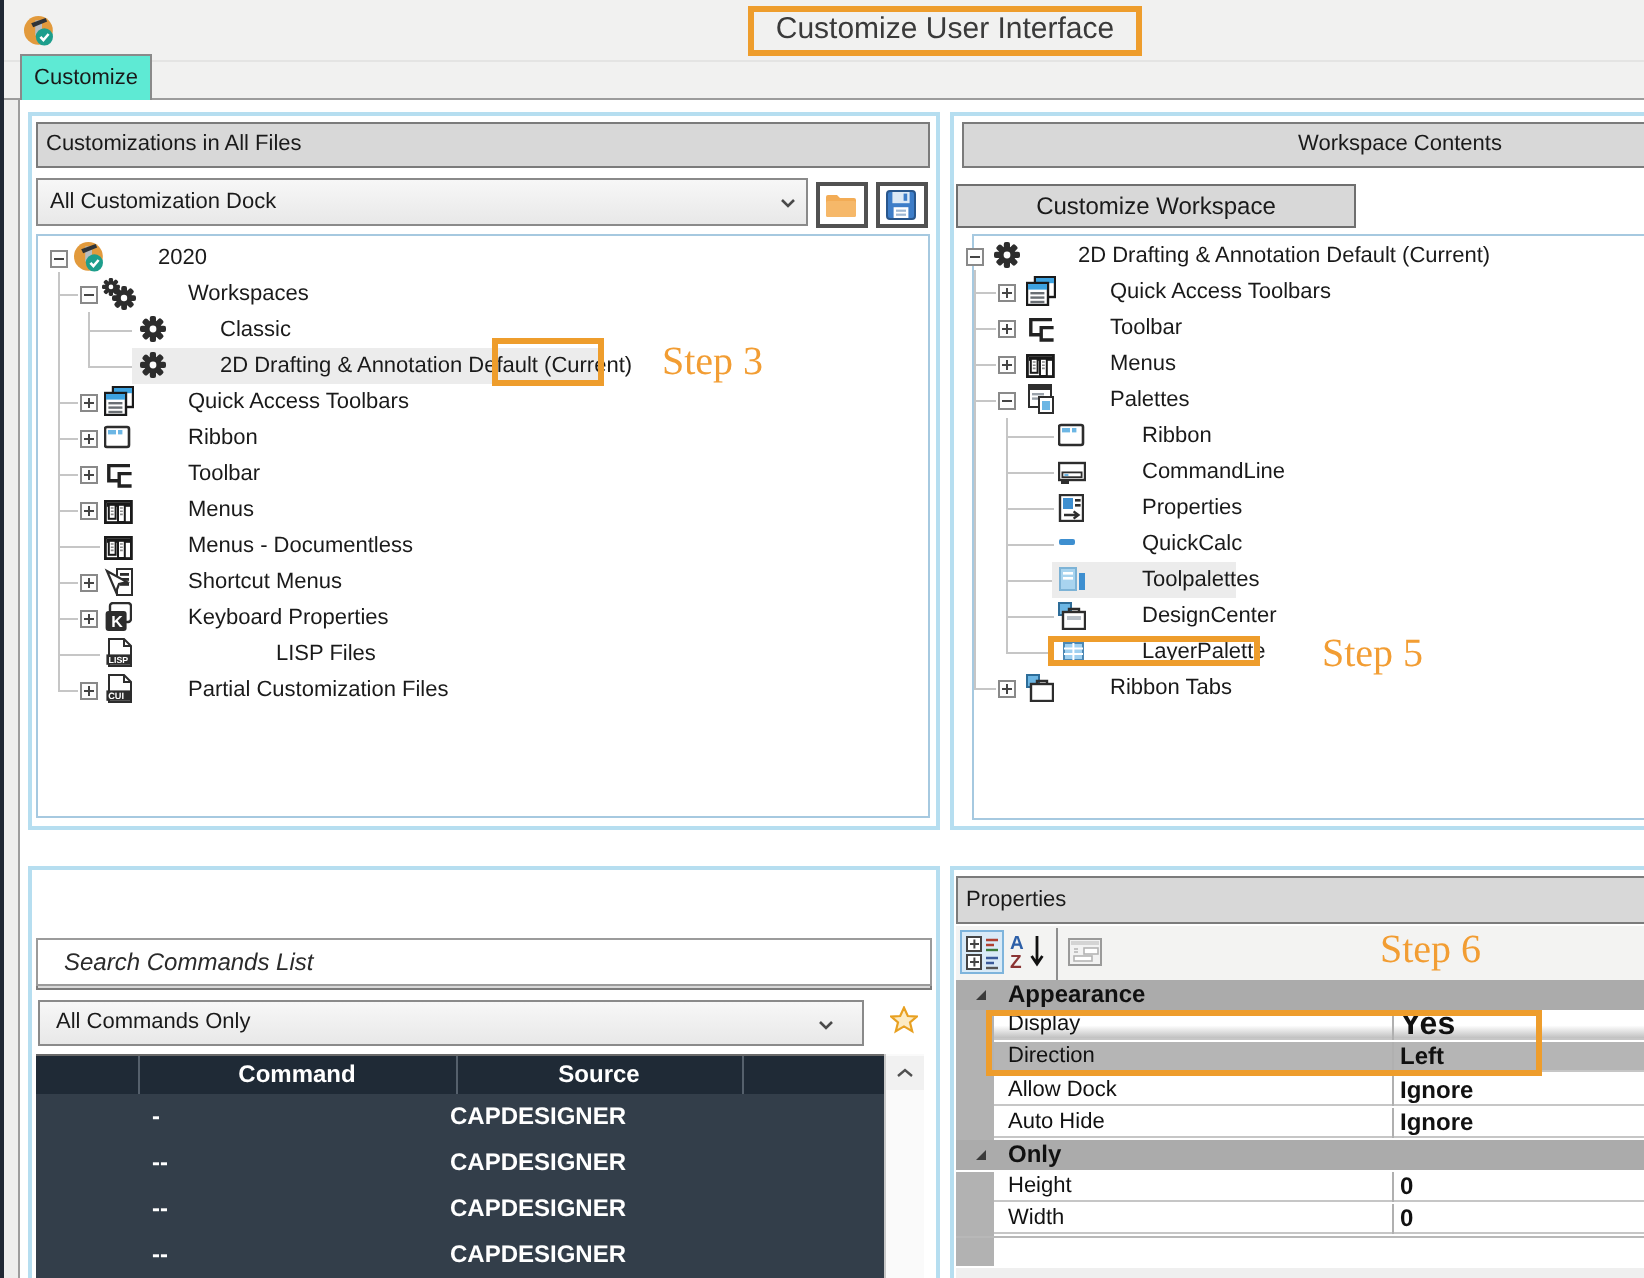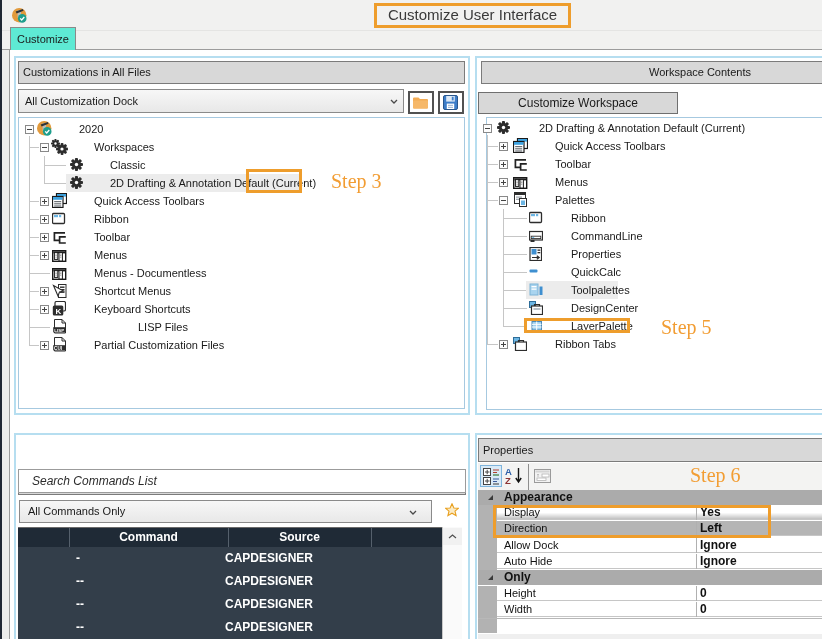--- a/index.html
+++ b/index.html
@@ -200,21 +200,21 @@
 <svg style="position:absolute;left:40px;top:304.5px;" width="9" height="9" viewBox="0 0 9 9">
     <rect x="0.5" y="0.5" width="8" height="8" fill="#fdfdfd" stroke="#898989" stroke-width="1"></rect>
     <path d="M2 4.5 H7" stroke="#444" stroke-width="1"></path>
     <path d="M4.5 2 V7" stroke="#444" stroke-width="1"></path>
   </svg>
 <svg style="position:absolute;left:52px;top:301px;" width="14" height="15" viewBox="0 0 14 15">
     <rect x="3" y="0.5" width="10.5" height="9.5" rx="1.5" fill="#fff" stroke="#2d2d2d" stroke-width="1.2"></rect>
     <rect x="0.8" y="4.5" width="10.5" height="10" rx="1.5" fill="#2d2d2d"></rect>
     <text x="3.6" y="12.6" font-family="Liberation Sans" font-size="8" font-weight="bold" fill="#fff">K</text>
   </svg>
-<div class="trow" style="left:72px;top:300px;">Keyboard Shortcuts</div>
+<div class="trow" style="left:72px;top:300px;">Keyboard Properties</div>
 <svg style="position:absolute;left:52px;top:319px;" width="14" height="15" viewBox="0 0 14 15">
     <path d="M2.5 0.5 H10 L13.5 4 V14 H2.5 Z" fill="#fff" stroke="#2d2d2d" stroke-width="1"></path>
     <path d="M10 0.5 V4 H13.5" fill="none" stroke="#2d2d2d" stroke-width="1"></path>
     <rect x="1.2" y="8.2" width="12" height="5.2" fill="#2d2d2d"></rect>
     <text x="2.3" y="12.5" font-family="Liberation Sans" font-size="4.4" font-weight="bold" fill="#fff">LISP</text>
   </svg>
 <div class="trow" style="left:72px;top:318px;padding-left:44px;">LISP Files</div>
 <svg style="position:absolute;left:40px;top:340.5px;" width="9" height="9" viewBox="0 0 9 9">
     <rect x="0.5" y="0.5" width="8" height="8" fill="#fdfdfd" stroke="#898989" stroke-width="1"></rect>
     <path d="M2 4.5 H7" stroke="#444" stroke-width="1"></path>
@@ -430,21 +430,21 @@
   </svg>
 <div class="step" style="left:690px;top:464px;">Step 6</div>
 <div class="abs" style="left:478px;top:490px;width:344px;height:15px;background:#ABABAB;"></div>
 <svg style="position:absolute;left:487px;top:494px;" width="7" height="7" viewBox="0 0 7 7">
     <path d="M1 6 L6 6 L6 1 Z" fill="#3a3a3a"></path>
   </svg>
 <div class="abs" style="left:504px;top:490px;height:15px;line-height:15px;font-size:12px;font-weight:bold;color:#111;">Appearance</div>
 <div class="abs" style="left:478px;top:505px;width:19px;height:16px;background:#B2B2B2;"></div>
 <div class="abs" style="left:497px;top:505px;width:325px;height:15px;background:linear-gradient(#ffffff 55%,#c0c0c0);border-bottom:1px solid #c6c6c6;"></div>
 <div class="abs" style="left:504px;top:505px;height:15px;line-height:15px;font-size:11px;color:#111;">Display</div>
-<div class="abs" style="left:700px;top:505px;height:15px;line-height:15px;font-size:12px;font-weight:bold;color:#111;">Yes</div>
+<div class="abs" style="left:700px;top:505px;height:15px;line-height:15px;font-size:16px;font-weight:bold;color:#111;">Yes</div>
 <div style="position:absolute;left:696px;top:505px;width:1px;height:15px;background:#b0b0b0"></div>
 <div class="abs" style="left:478px;top:521px;width:19px;height:16px;background:#B2B2B2;"></div>
 <div class="abs" style="left:497px;top:521px;width:325px;height:15px;background:#B5B5B5;border-bottom:1px solid #c6c6c6;"></div>
 <div class="abs" style="left:504px;top:521px;height:15px;line-height:15px;font-size:11px;color:#111;">Direction</div>
 <div class="abs" style="left:700px;top:521px;height:15px;line-height:15px;font-size:12px;font-weight:bold;color:#111;">Left</div>
 <div style="position:absolute;left:696px;top:521px;width:1px;height:15px;background:#b0b0b0"></div>
 <div class="abs" style="left:478px;top:537px;width:19px;height:17px;background:#B2B2B2;"></div>
 <div class="abs" style="left:497px;top:537px;width:325px;height:16px;background:#fff;border-bottom:1px solid #c6c6c6;"></div>
 <div class="abs" style="left:504px;top:537px;height:16px;line-height:16px;font-size:11px;color:#111;">Allow Dock</div>
 <div class="abs" style="left:700px;top:537px;height:16px;line-height:16px;font-size:12px;font-weight:bold;color:#111;">Ignore</div>

